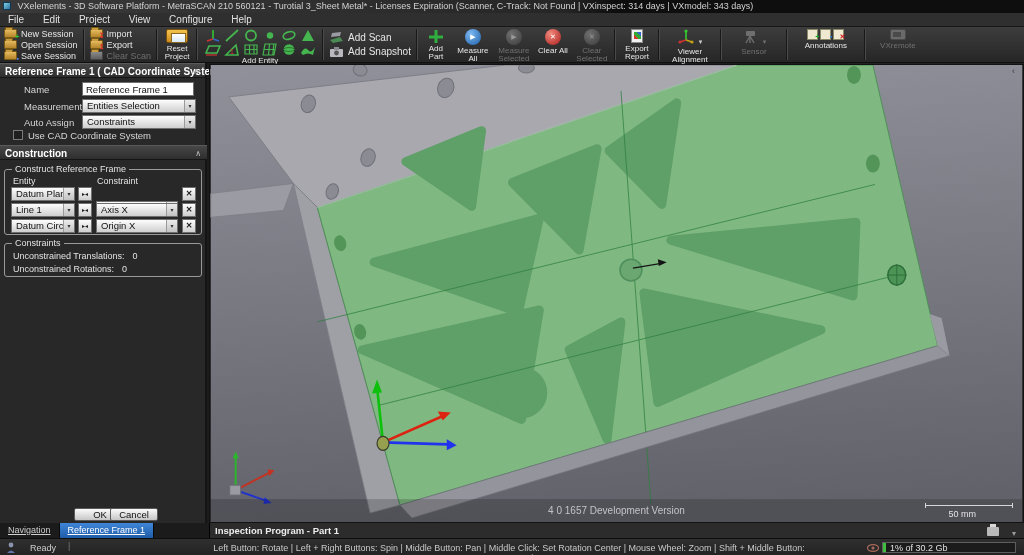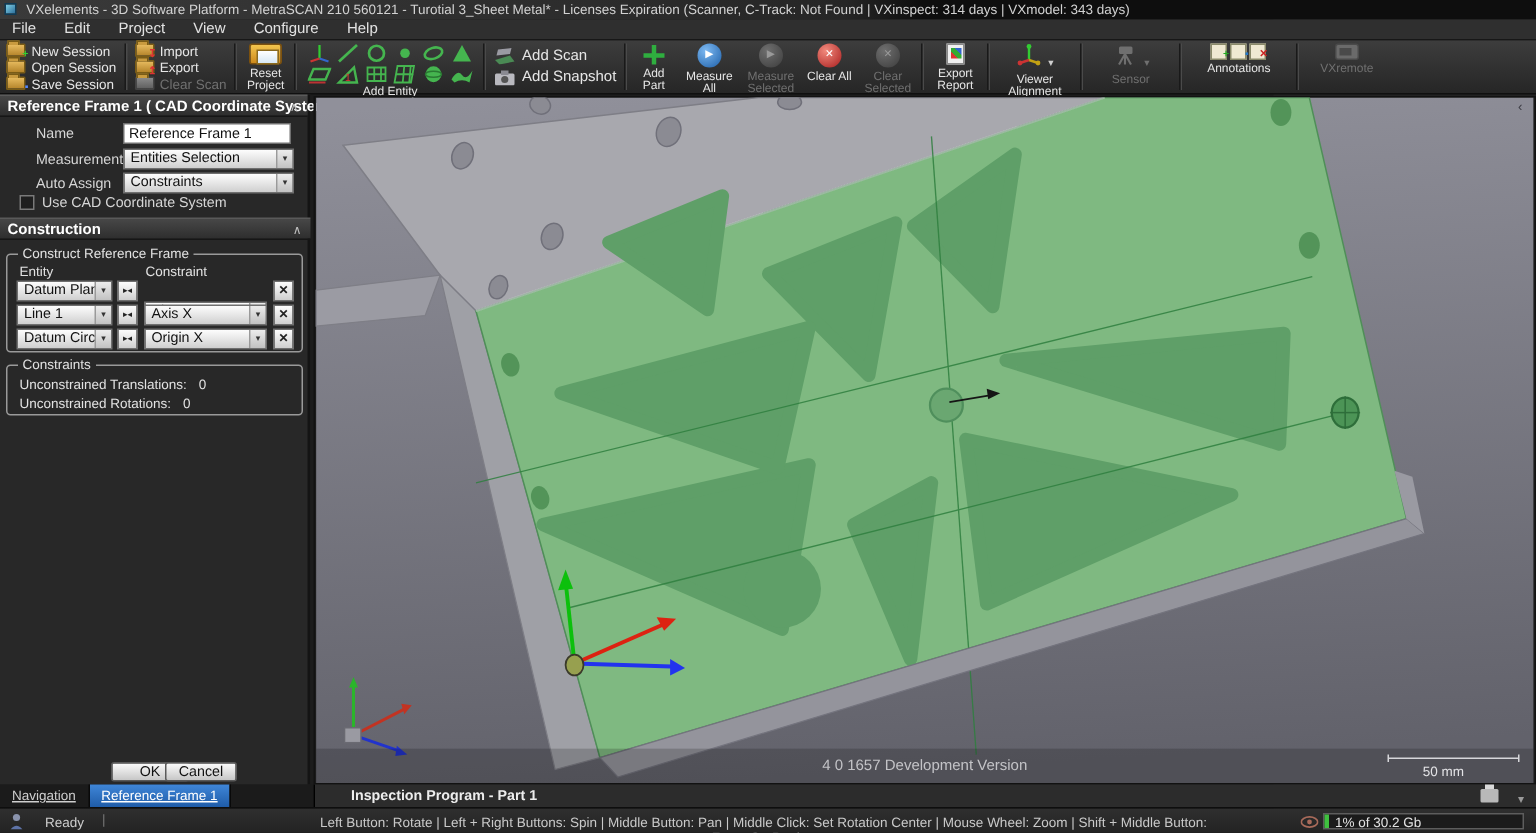--- a/index.html
+++ b/index.html
@@ -103,21 +103,21 @@
   .sb-line::after { content:""; position:absolute; left:0; right:0; top:2px; border-top:1px solid #d6d6da; }
   #scale-label { left:888px; top:509px; width:88px; text-align:right; font-size:9px; color:#e3e3e6; }
   #vp-chevron { left:1012px; top:66px; font-size:9px; color:#3c3c44; }
 
   
   #tabsbar { left:0; top:523px; width:209px; height:15px; background:#1b1b1b; display:flex; font-size:9px; }
   .tab { padding:0 8px; line-height:15px; color:#cfcfcf; border-right:1px solid #090909;text-decoration:underline; }
   .tab.active { background:linear-gradient(#3f86d8,#1f5ca8); color:#fff; }
   #inspbar { left:209px; top:523px; width:815px; height:15px; background:#2c2c2c;
     border-left:1px solid #000; color:#ededed; font-size:9.5px; font-weight:bold; line-height:15px;
-    padding-left:24px; }
+    padding-left:5px; }
   #inspbar .right-ics { position:absolute; right:8px; top:2px; font-weight:normal; }
   .printer-ic { display:inline-block; width:12px; height:9px; background:#b9b9b9;
     border-radius:1px; position:relative; margin-right:10px; }
   .printer-ic::before { content:""; position:absolute; left:3px; top:-3px; width:6px; height:3px; background:#d9d9d9; }
 
   #statusbar { left:0; top:538px; width:1024px; height:17px;
     background:linear-gradient(#2f2f2f,#232323); border-top:1px solid #0e0e0e;
     color:#cfcfcf; font-size:9px; }
   #status-ready { position:absolute; left:30px; top:4px; }
   #status-sep { position:absolute; left:68px; top:2px; color:#777; }

